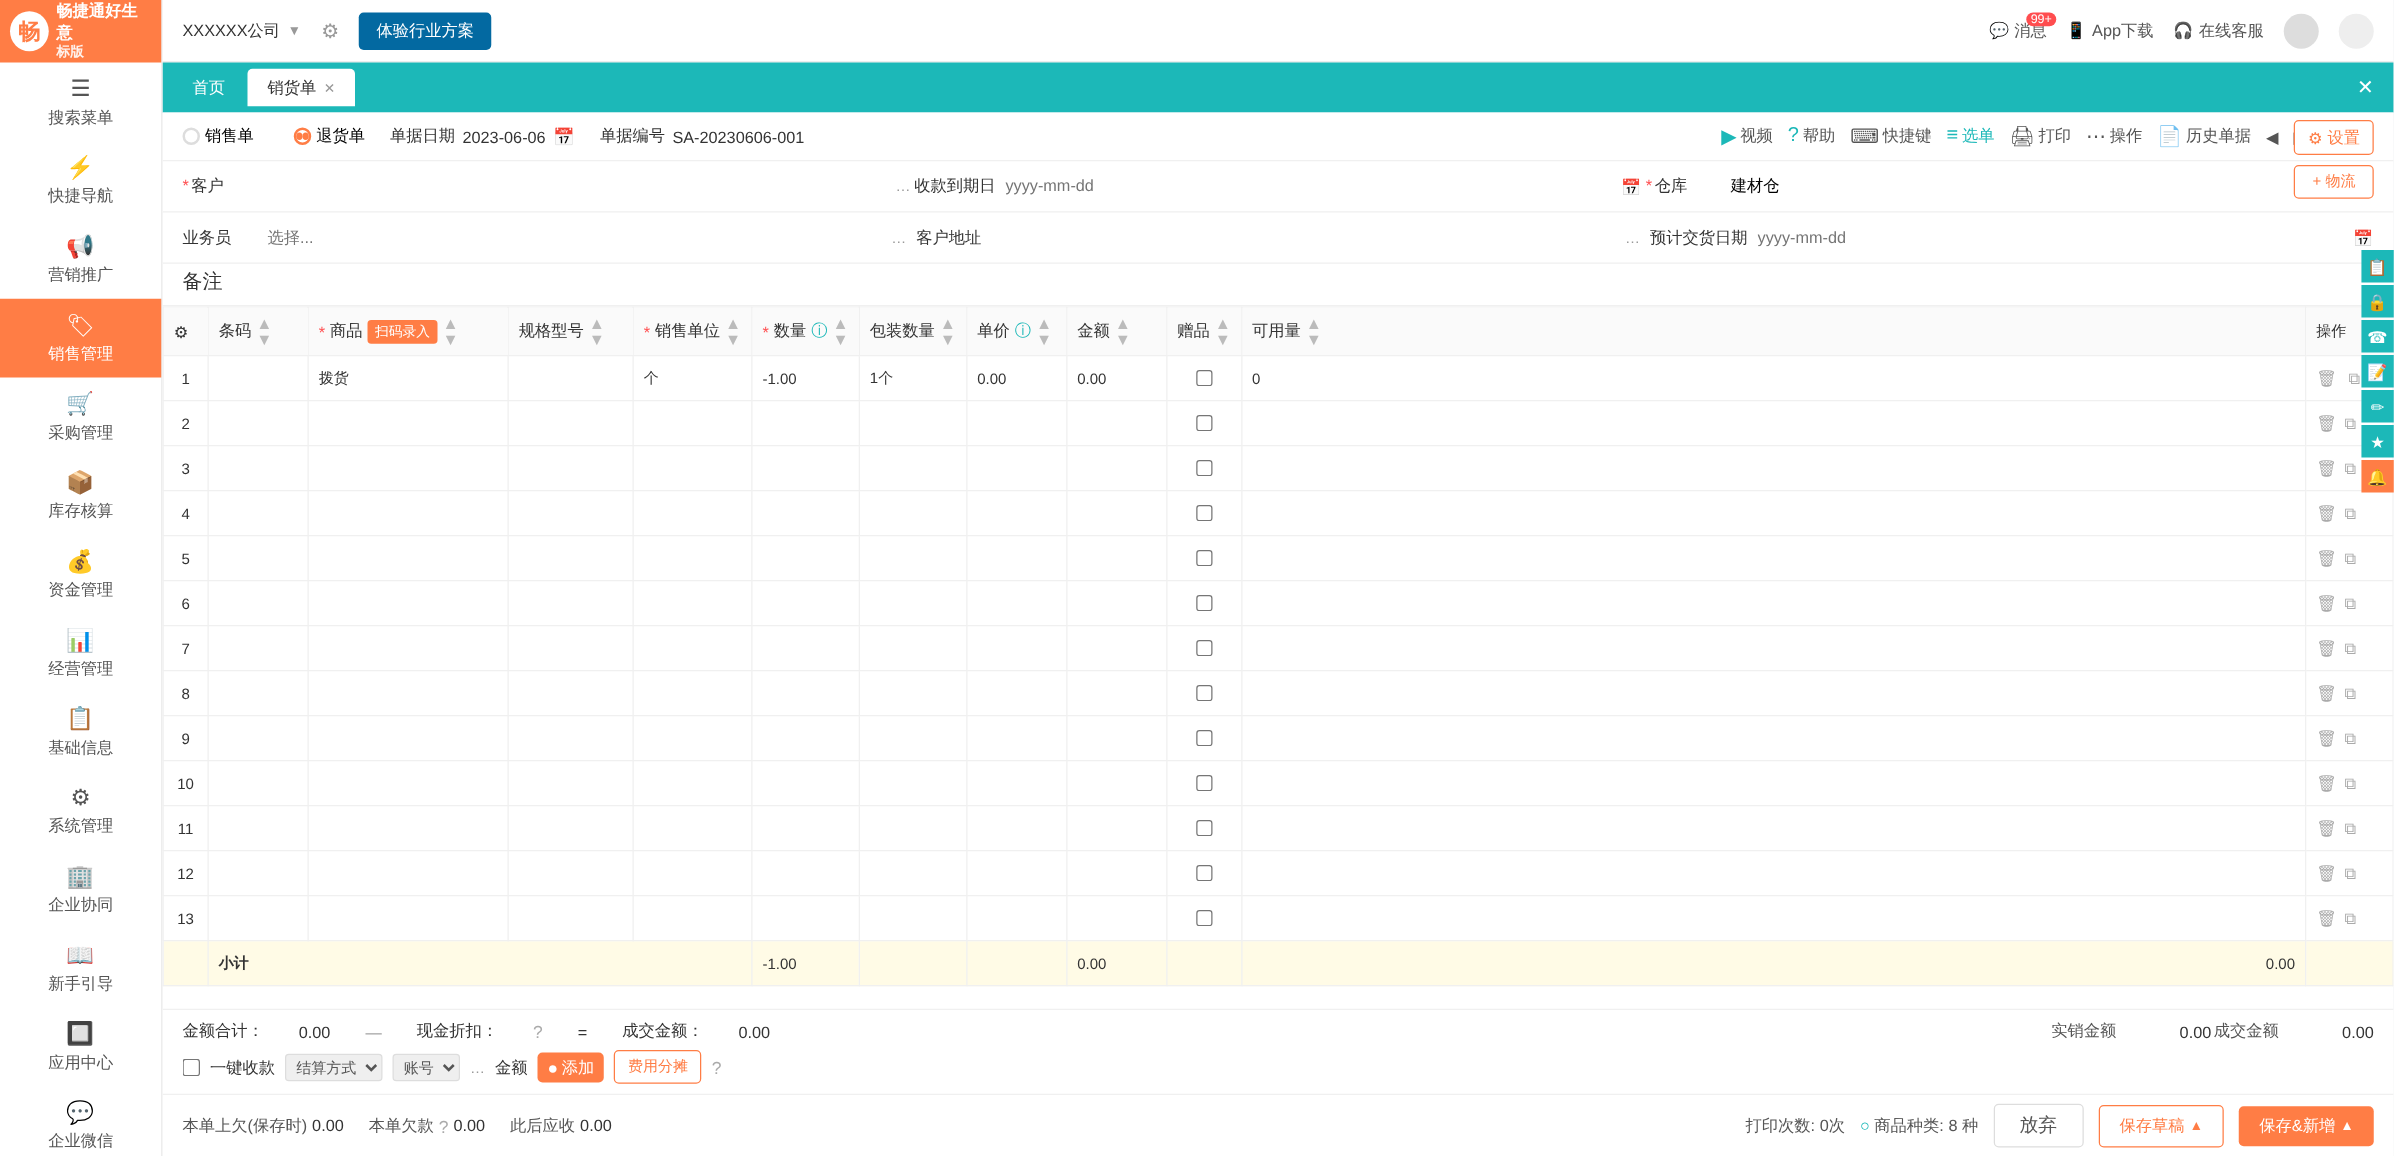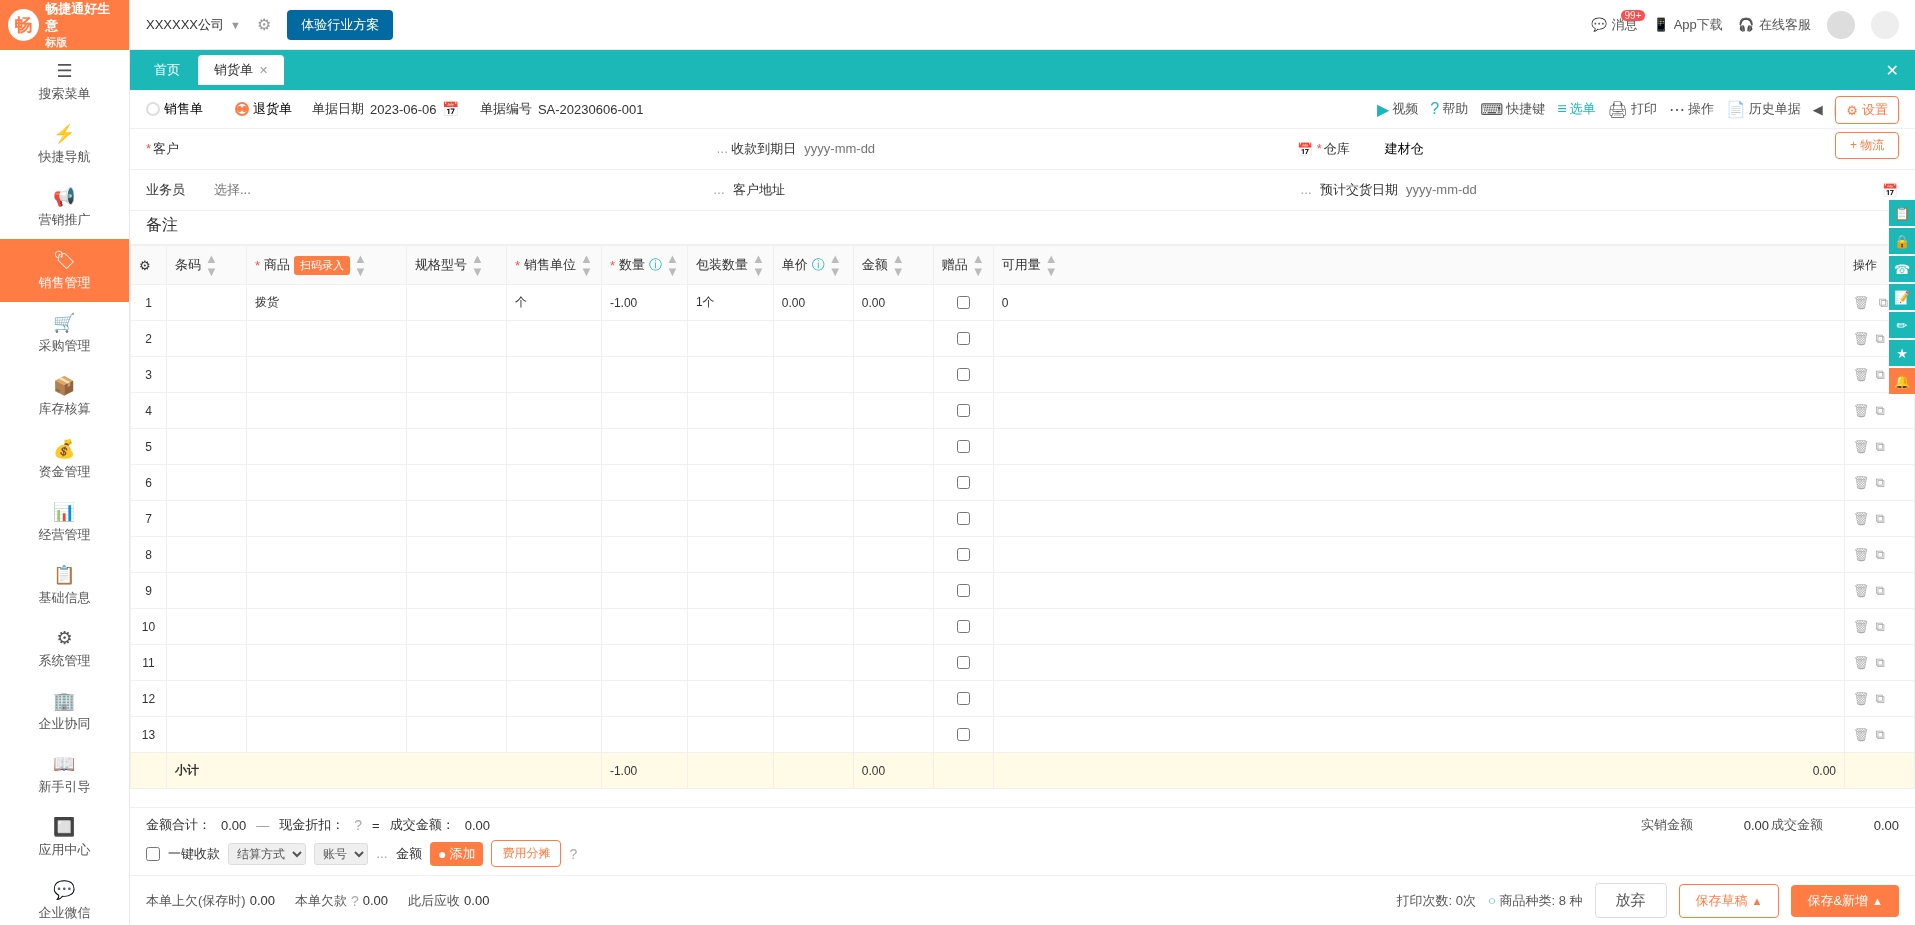--- a/index.html
+++ b/index.html
@@ -76,21 +76,21 @@
     .row-num { color: #999; text-align: center; }
     .cell-red { color: #ff4d4f; }
     .scan-btn { background: #ff7d45; color: #fff; border: none; border-radius: 3px; padding: 2px 6px; font-size: 11px; cursor: pointer; }
     .subtotal-row td { background: #fffbe6; font-weight: 500; }
     .info-icon { color: #1cb8b8; font-size: 13px; }
     .checkbox-cell { display: flex; justify-content: center; align-items: center; height: 100%; }
     input[type=checkbox] { cursor: pointer; }
 
     
     .footer-bar { background: #fff; border-top: 1px solid #f0f0f0; padding: 8px 16px; }
-    .footer-amounts { display: flex; align-items: center; gap: 10px; font-size: 13px; color: #333; }
+    .footer-amounts { display: flex; align-items: center; gap: 28px; font-size: 13px; color: #333; }
     .footer-dash { color: #999; }
     .footer-payment { display: flex; align-items: center; gap: 8px; margin-top: 6px; font-size: 13px; color: #333; }
     .payment-btn { background: #ff7d45; color: #fff; border: none; border-radius: 4px; padding: 4px 10px; cursor: pointer; font-size: 12px; }
     .fee-btn { border: 1px solid #ff7d45; color: #ff7d45; background: #fff; border-radius: 4px; padding: 4px 10px; cursor: pointer; font-size: 12px; }
     .checkbox-sm { width: 14px; height: 14px; cursor: pointer; }
     .select-sm { border: 1px solid #ddd; border-radius: 3px; padding: 2px 4px; font-size: 12px; color: #555; }
     .help-icon { color: #aaa; font-size: 14px; cursor: pointer; }
 
     
     .bottom-bar { height: 50px; background: #fff; border-top: 1px solid #f0f0f0; display: flex; align-items: center; padding: 0 16px; gap: 20px; }

